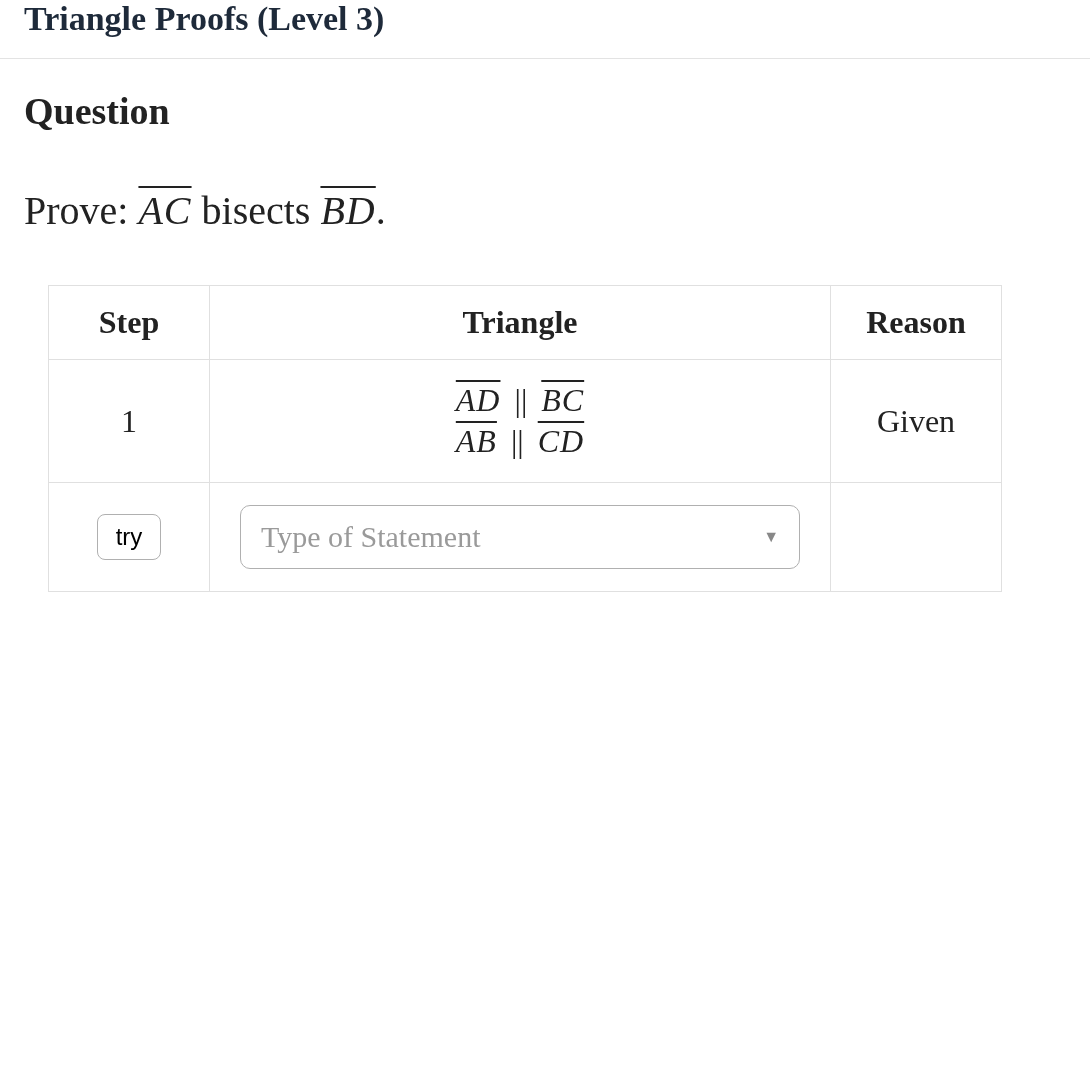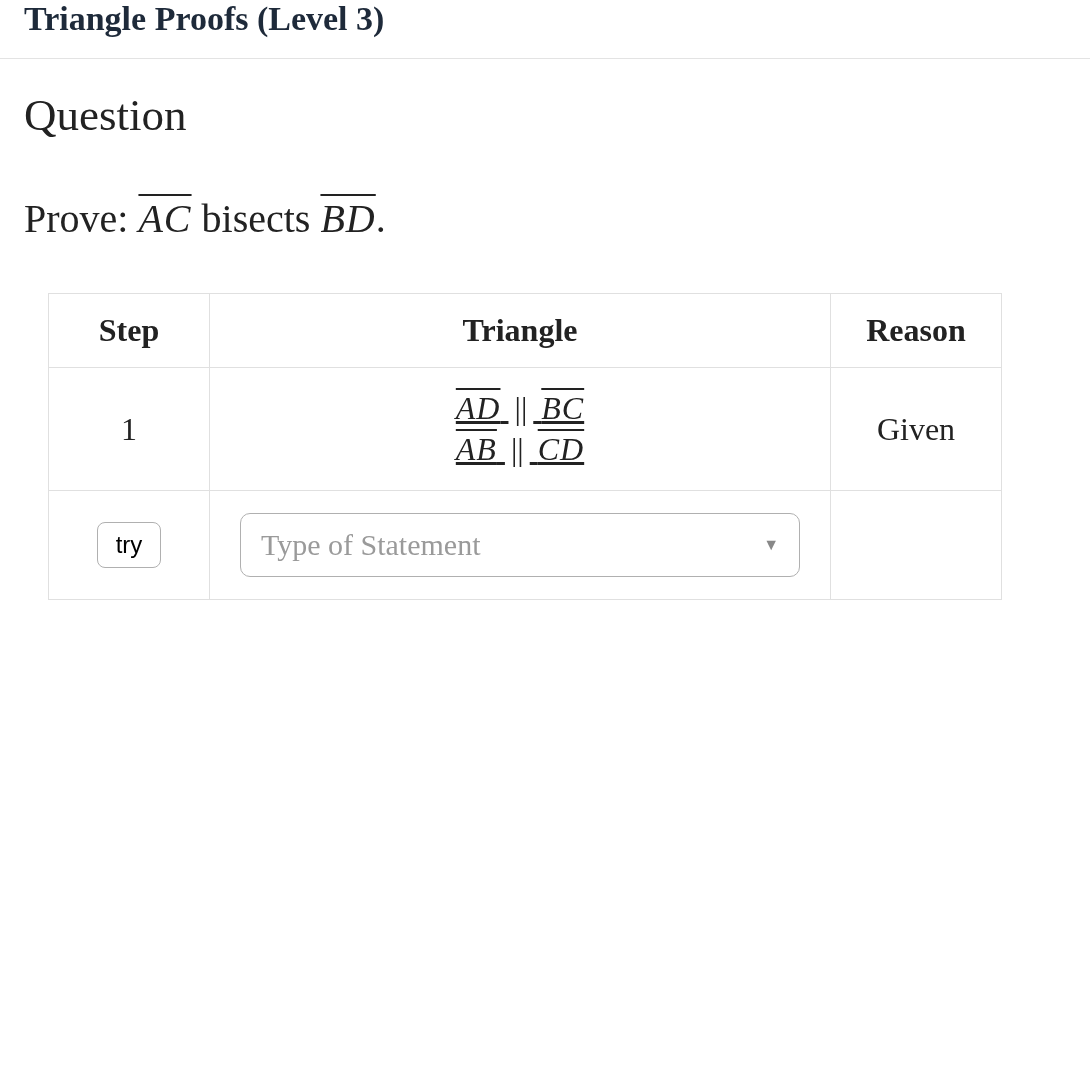--- a/index.html
+++ b/index.html
@@ -12,22 +12,22 @@
     padding: 0 40px 20px 24px;
     font-size: 34px;
     font-weight: bold;
     color: #1e2a3a;
     border-bottom: 1px solid #e3e3e3;
   }
   .content {
     padding: 30px 24px 40px 24px;
   }
   .q-heading {
-    font-size: 45px;
-    font-weight: normal;
+    font-size: 38px;
+    font-weight: bold;
     margin-bottom: 50px;
   }
   .stmt {
     font-size: 40px;
     margin-bottom: 46px;
     line-height: 1.4;
   }
   .math {
     font-style: italic;
     font-family: "Times New Roman", Georgia, serif;
@@ -53,21 +53,21 @@
     padding: 18px 30px;
     text-align: center;
     vertical-align: middle;
   }
   table.proof th {
     font-weight: bold;
   }
   .step-col   { min-width: 100px; }
   .stmt-col   { min-width: 560px; }
   .reason-col { min-width: 110px; text-align: left; }
-  .multi-line > div { margin: 4px 0; text-decoration: underline; }
+  .multi-line > div { margin: 4px 0; }
   .try-btn {
     border: 1.5px solid #b0b0b0;
     border-radius: 8px;
     padding: 8px 18px;
     font-size: 24px;
     font-family: Arial, sans-serif;
     background: #fff;
     cursor: pointer;
   }
   .dropdown {

